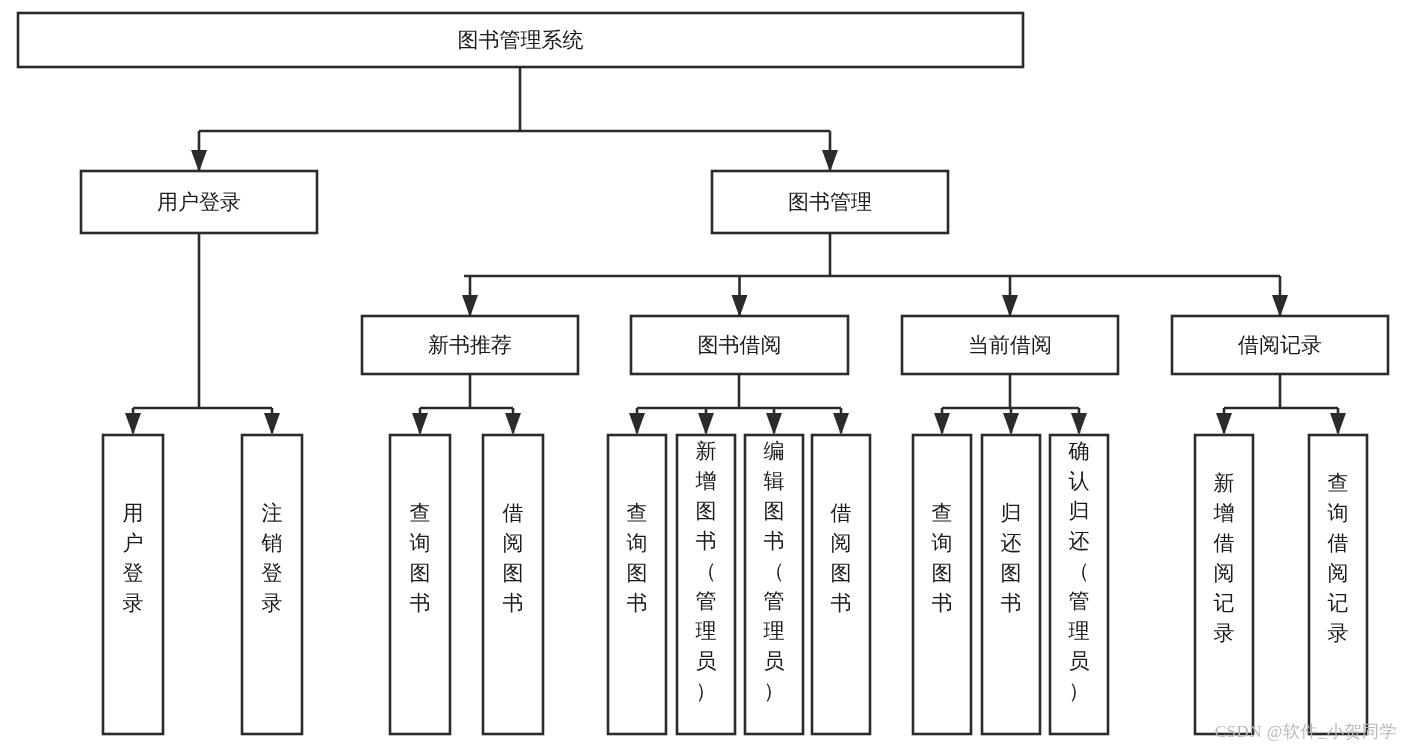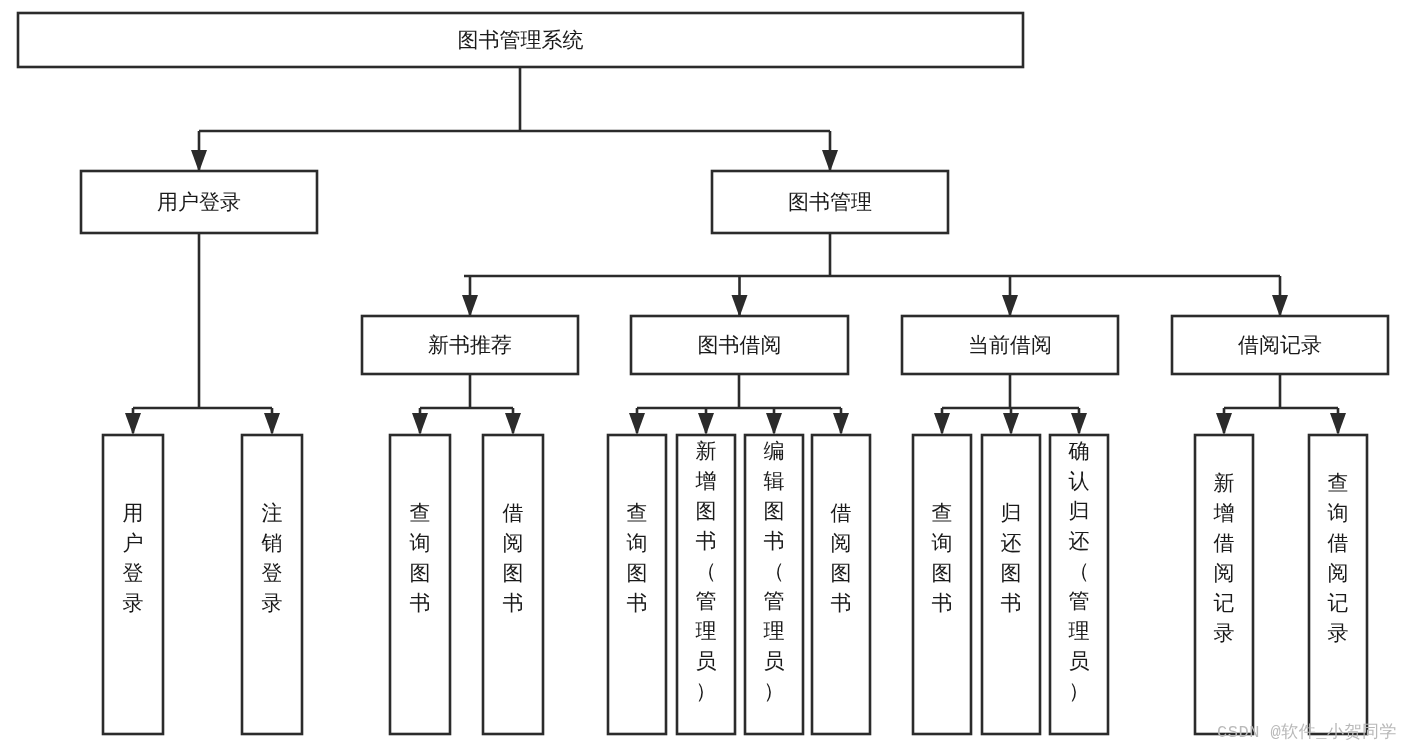--- a/index.html
+++ b/index.html
@@ -49,21 +49,21 @@
     stroke-linecap: butt;
   }
   .arrow-head {
     fill: #2b2b2b;
     stroke: none;
   }
   .watermark {
     position: absolute;
     right: 8px;
     bottom: 4px;
-    font-family: Liberation Mono, monospace;
+    font-family: Liberation Serif, serif;
     font-size: 17px;
     color: #b9b9b9;
     white-space: nowrap;
     letter-spacing: 0.5px;
     user-select: none;
   }
 </style>
 </head>
 <body>
 

